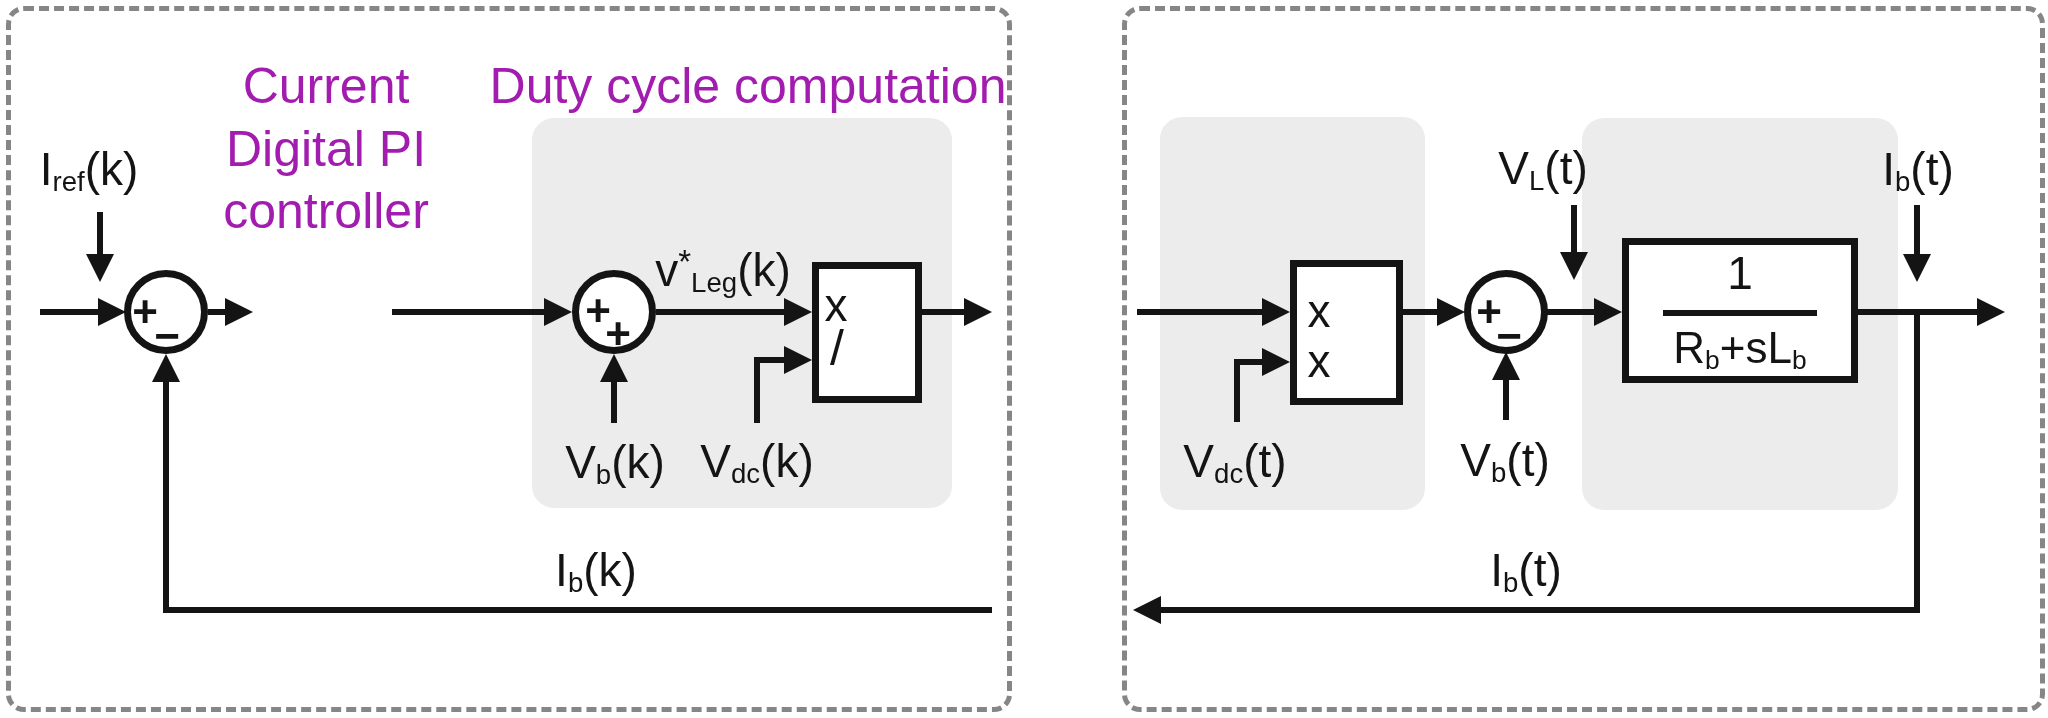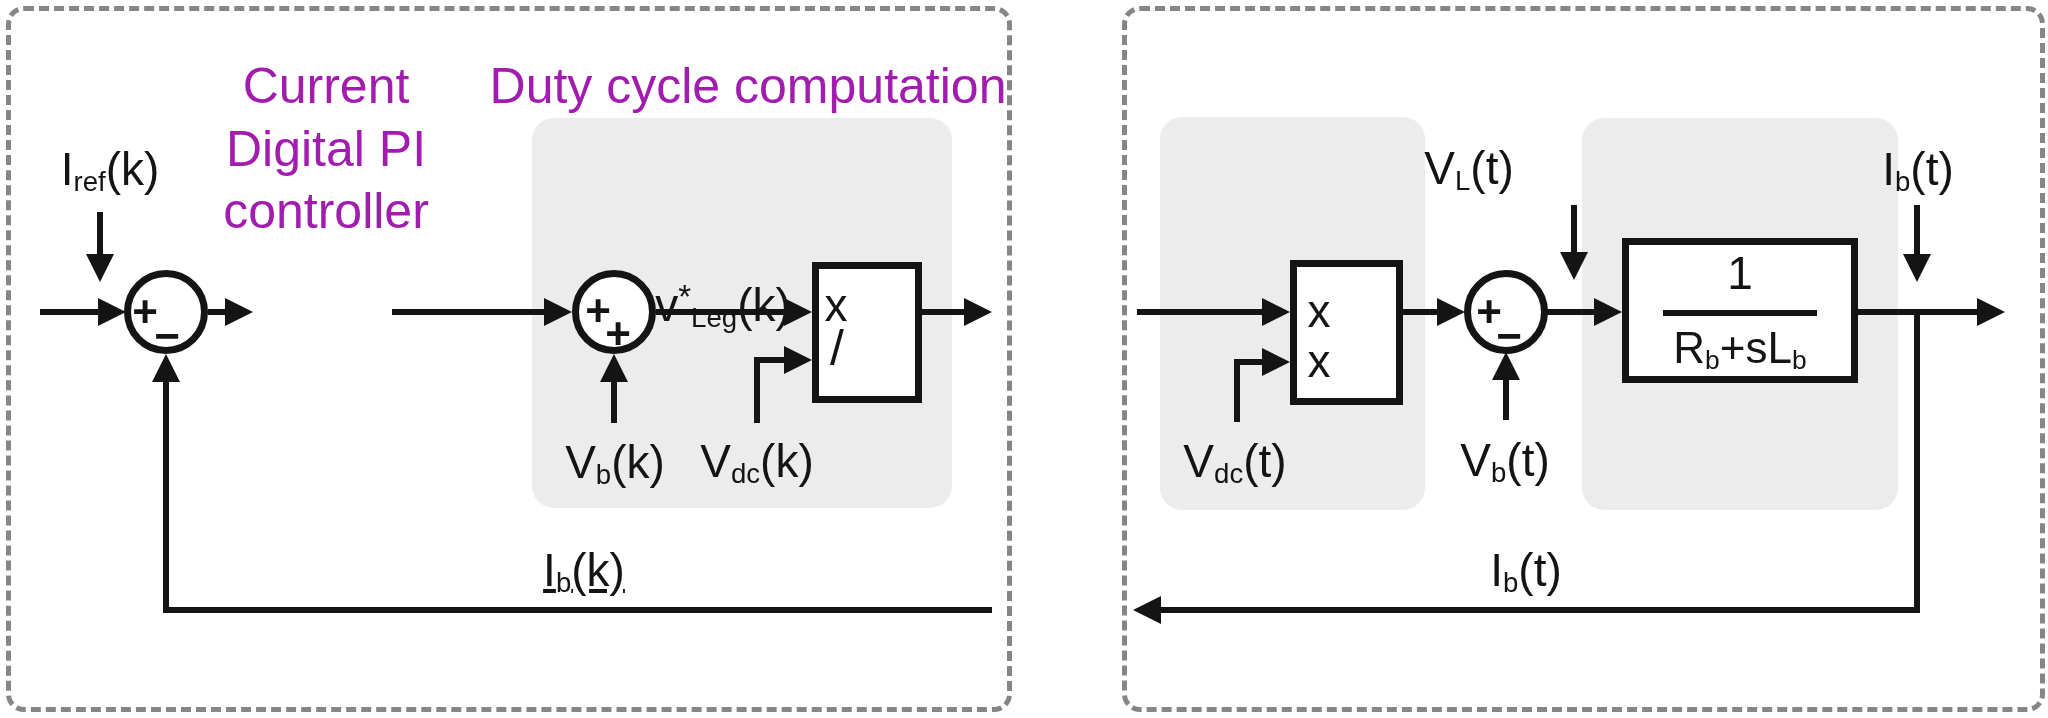--- a/index.html
+++ b/index.html
@@ -127,54 +127,54 @@
   <div class="au" style="left:1492px;top:352px;"></div>
   <div class="wire" style="left:1503px;top:377px;width:6px;height:43px;"></div>
 
   <div class="wire" style="left:1914px;top:312px;width:6px;height:301px;"></div>
   <div class="wire" style="left:1160px;top:607px;width:760px;height:6px;"></div>
   <div class="al" style="left:1133px;top:596px;"></div>
   <div class="wire" style="left:163px;top:607px;width:829px;height:6px;"></div>
   <div class="wire" style="left:163px;top:382px;width:6px;height:231px;"></div>
   <div class="au" style="left:152px;top:354px;"></div>
 
-  <div class="sig" style="left:110px;top:142px;">
+  <div class="sig" style="left:89px;top:142px;">
     <span>I</span><span class="sb">ref</span><span>(k)</span>
   </div>
 
 
-  <div class="sig" style="left:723px;top:243px;margin-top:35px;">
+  <div class="sig" style="left:723px;top:243px;">
     <span>v</span><span class="sp">*</span><span class="sb">Leg</span><span>(k)</span>
   </div>
 
   <div class="sig" style="left:615px;top:435px;">
     <span>V</span><span class="sb">b</span><span>(k)</span>
   </div>
 
   <div class="sig" style="left:757px;top:434px;">
     <span>V</span><span class="sb">dc</span><span>(k)</span>
   </div>
 
   <div class="sig" style="left:1235px;top:434px;">
     <span>V</span><span class="sb">dc</span><span>(t)</span>
   </div>
 
   <div class="sig" style="left:1505px;top:433px;">
     <span>V</span><span class="sb">b</span><span>(t)</span>
   </div>
 
-  <div class="sig" style="left:1469px;top:141px;">
+  <div class="sig" style="left:1543px;top:141px;">
     <span>V</span><span class="sb">L</span><span>(t)</span>
   </div>
 
   <div class="sig" style="left:1918px;top:142px;">
     <span>I</span><span class="sb">b</span><span>(t)</span>
   </div>
 
-  <div class="sig" style="left:584px;top:543px;text-decoration:underline;">
+  <div class="sig" style="left:596px;top:543px;">
     <span>I</span><span class="sb">b</span><span>(k)</span>
   </div>
 
   <div class="sig" style="left:1526px;top:543px;">
     <span>I</span><span class="sb">b</span><span>(t)</span>
   </div>
 
 </div>
 
 </body></html>

